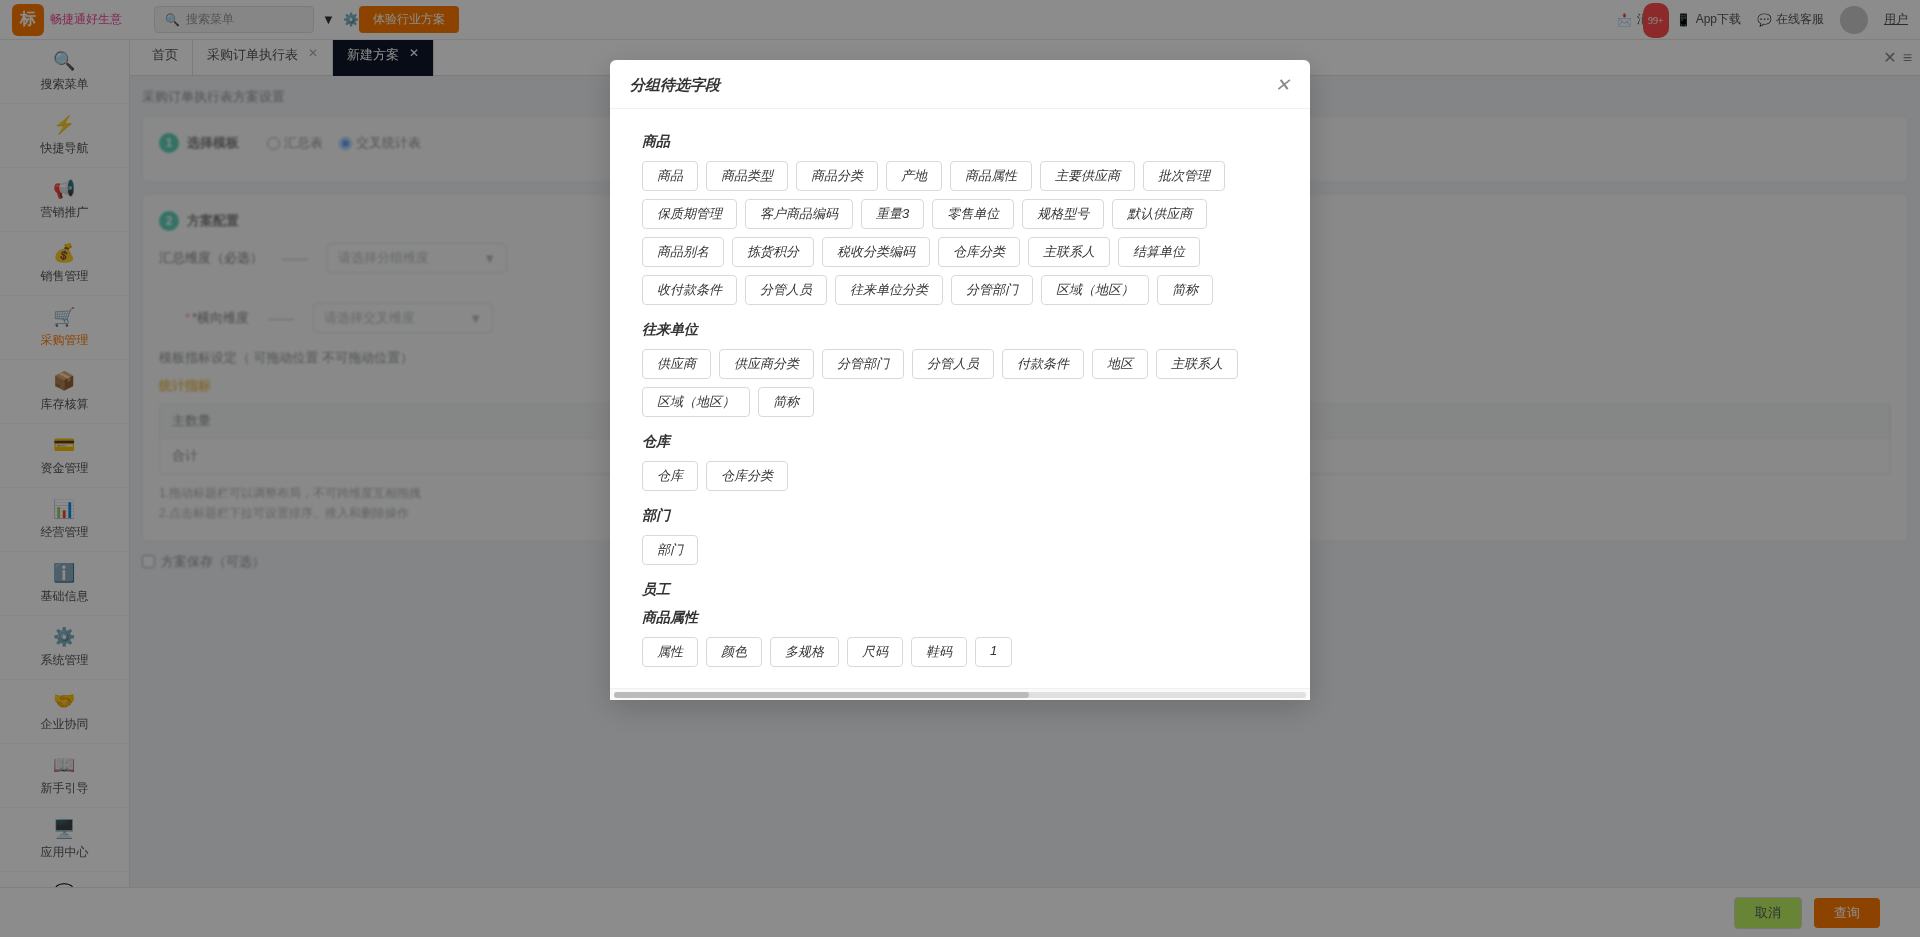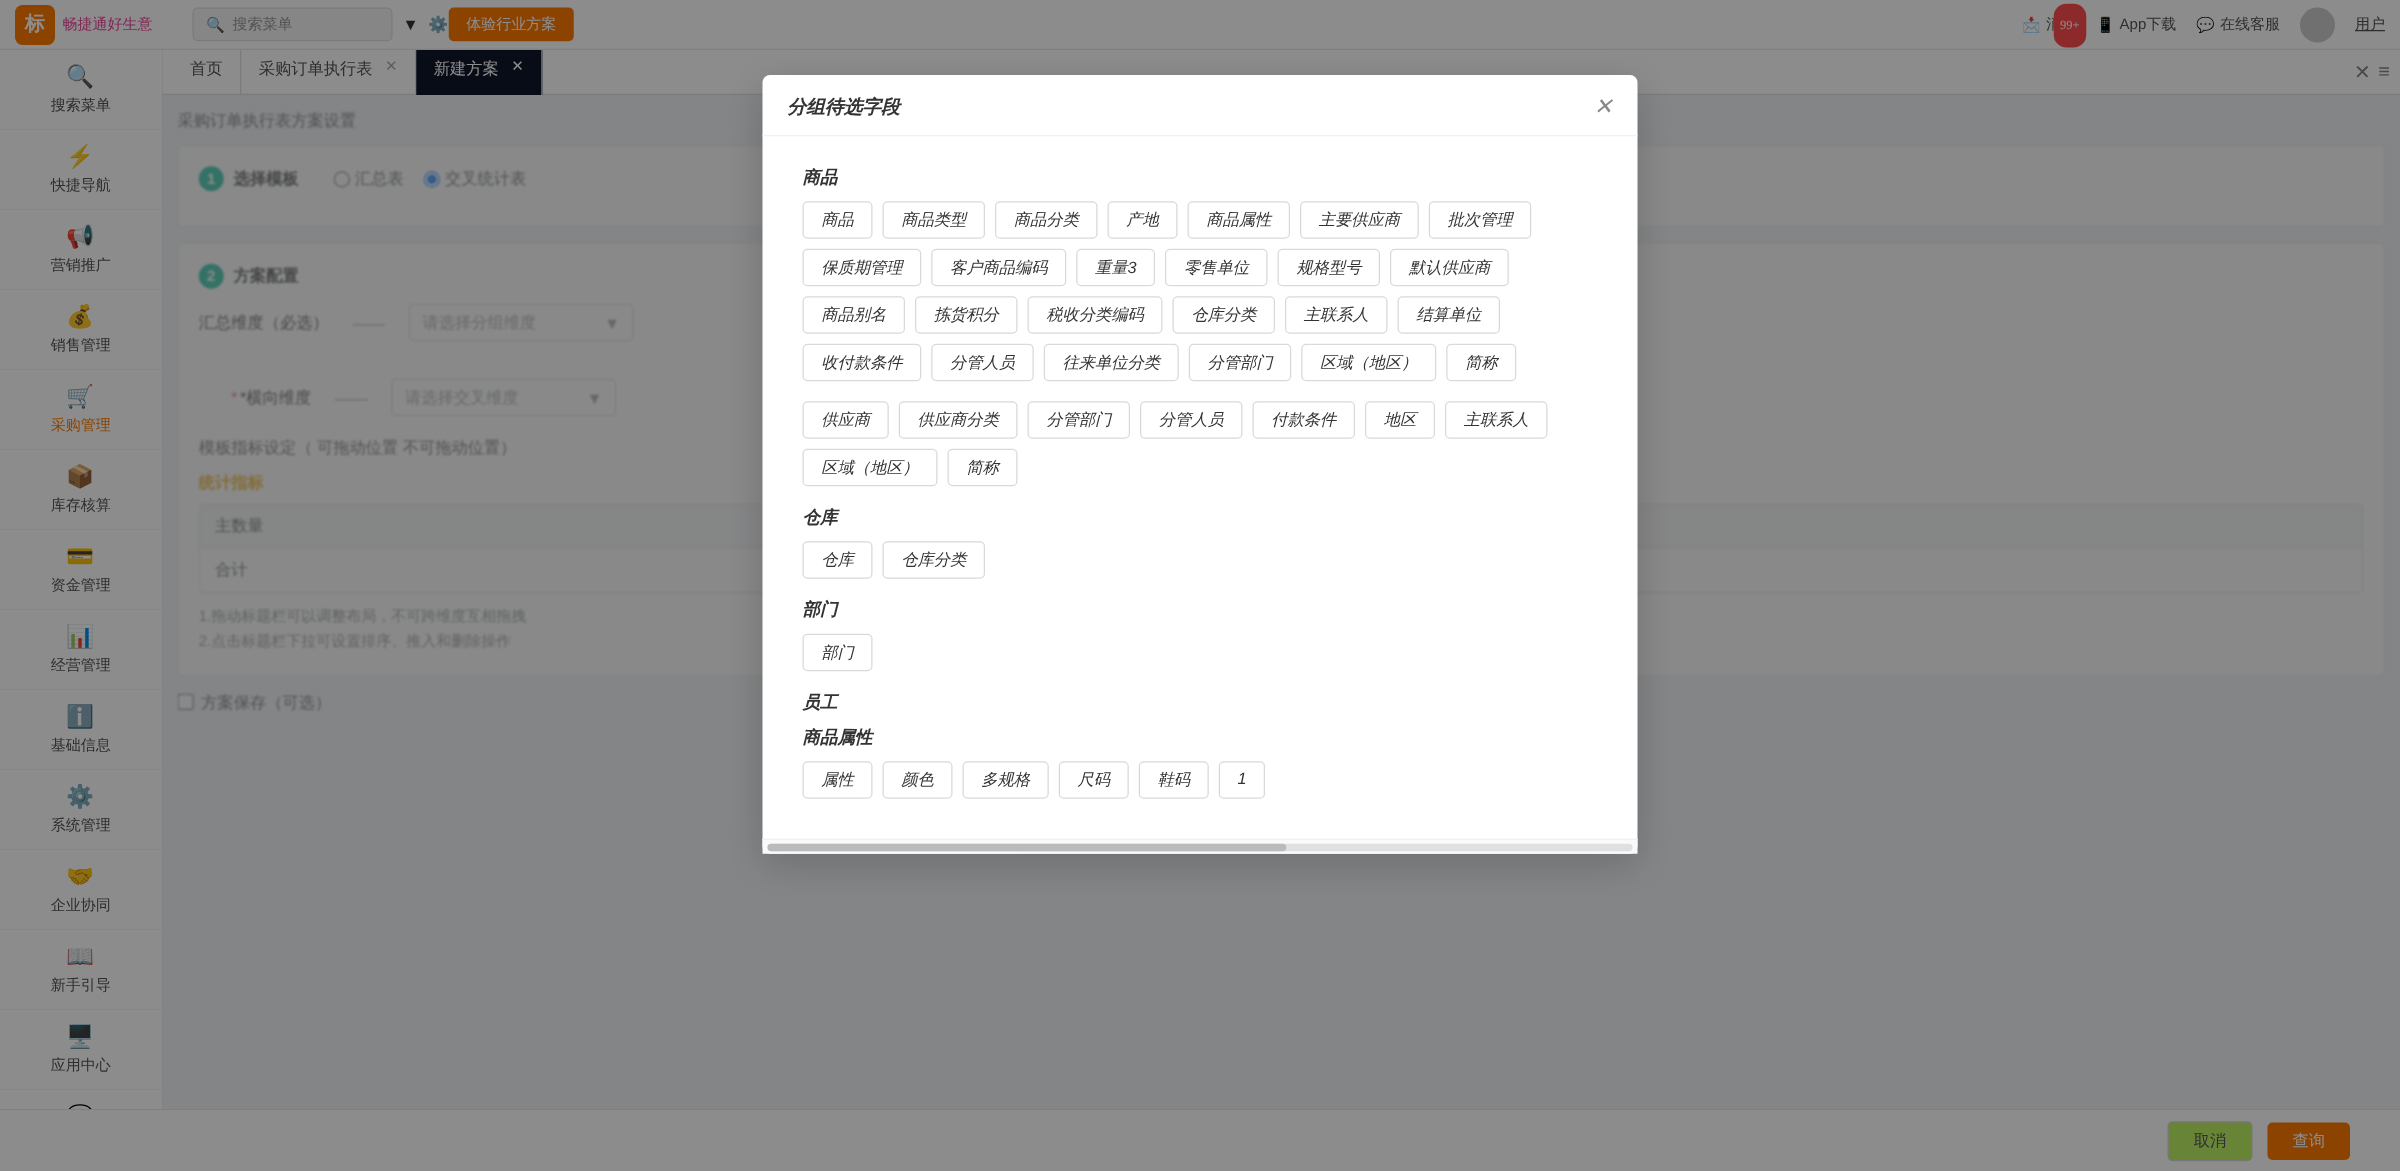--- a/index.html
+++ b/index.html
@@ -319,20 +319,21 @@
         <div class="field-tag">主联系人</div>
         <div class="field-tag">结算单位</div>
         <div class="field-tag">收付款条件</div>
         <div class="field-tag">分管人员</div>
         <div class="field-tag">往来单位分类</div>
         <div class="field-tag">分管部门</div>
         <div class="field-tag">区域（地区）</div>
         <div class="field-tag">简称</div>
       </div>
 
+      <div class="field-section-title">往来单位</div>
       <div class="field-tags">
         <div class="field-tag">供应商</div>
         <div class="field-tag">供应商分类</div>
         <div class="field-tag">分管部门</div>
         <div class="field-tag">分管人员</div>
         <div class="field-tag">付款条件</div>
         <div class="field-tag">地区</div>
         <div class="field-tag">主联系人</div>
         <div class="field-tag">区域（地区）</div>
         <div class="field-tag">简称</div>

